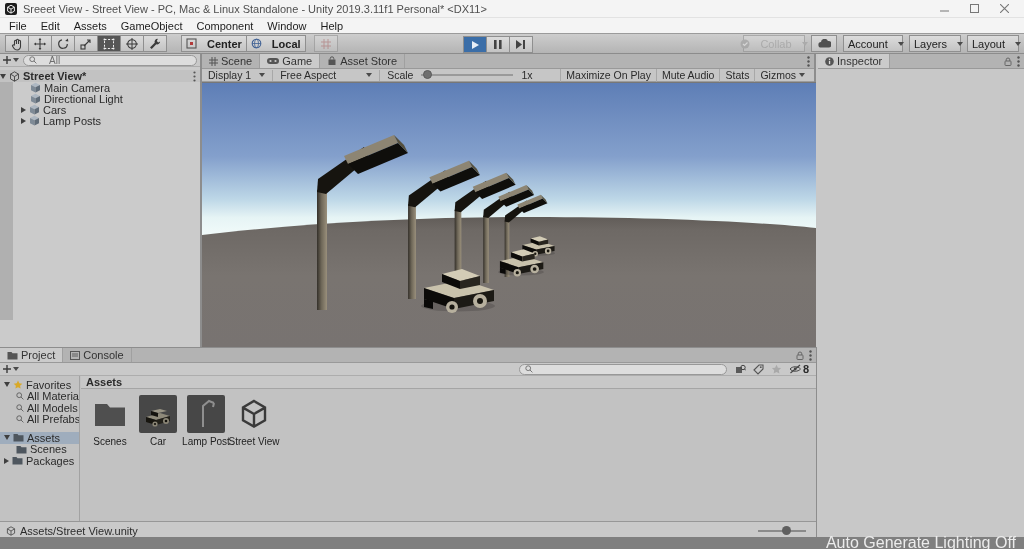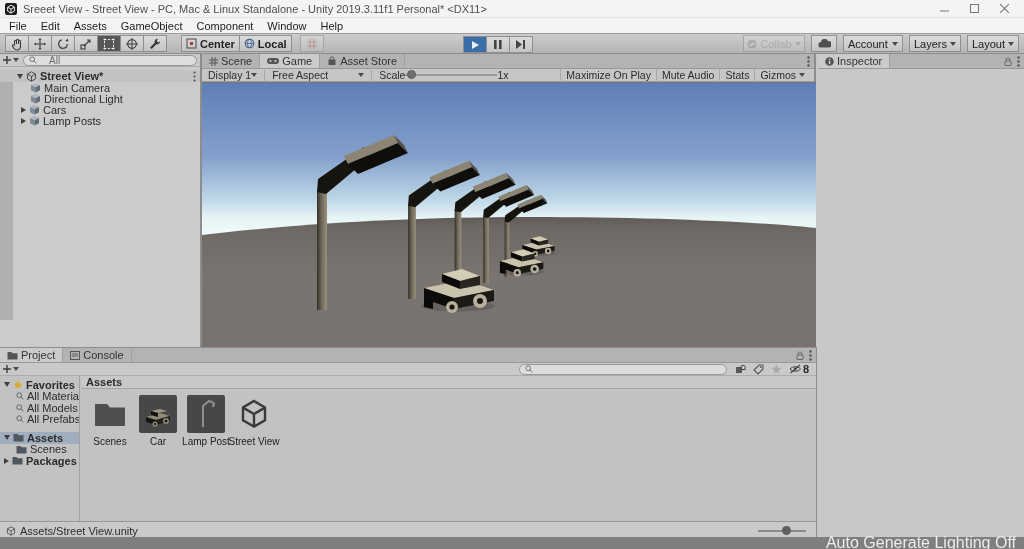--- a/index.html
+++ b/index.html
@@ -17,21 +17,21 @@
   #titlebar .title{font-size:11px;color:#4f4f4f;white-space:nowrap;overflow:hidden}
   .win-controls{margin-left:auto;display:flex}
   .win-btn{width:30px;height:16px;display:flex;align-items:center;justify-content:center}
 
   
   #menubar{left:0;top:18px;width:1024px;height:15px;background:#f4f4f4;display:flex;align-items:center;padding-left:2px}
   .menu-item{padding:0 7px;color:#1d1d1d}
 
   
   #toolbar{left:0;top:33px;width:1024px;height:21px;background:linear-gradient(#cdcdcd,#b4b4b4);border-top:1px solid #9b9b9b;border-bottom:1px solid #8c8c8c;display:flex;align-items:center;padding:0 5px}
-  .tbtn{height:17px;min-width:24px;background:linear-gradient(#dcdcdc,#c3c3c3);border:1px solid #8f8f8f;display:flex;align-items:center;justify-content:center;padding:0 4px;margin-left:-1px;gap:3px}
+  .tbtn{height:17px;min-width:24px;background:linear-gradient(#dcdcdc,#c3c3c3);border:1px solid #8f8f8f;display:flex;align-items:center;justify-content:center;padding:0 4px;margin-left:-1px;gap:10px}
   .tbtn:first-child{margin-left:0}
   .tbtn.pressed{background:#565656}
   .tbtn.play-on{background:#3b6ea8}
   .tbtn.disabled{opacity:.55}
   .tgroup{display:flex}
   .tlabel{font-size:11px;color:#222}
   #play-group{position:absolute;left:463px;top:2px;display:flex}
   #toolbar-right{margin-left:auto;display:flex;gap:7px}
   .collab-txt{color:#9a9a9a}
 
@@ -40,45 +40,45 @@
   .tab{display:flex;align-items:center;gap:3px;padding:0 7px;color:#333;border-right:1px solid #a0a0a0;background:#b3b3b3}
   .tab.active{background:#cbcbcb}
   .strip-right{margin-left:auto;display:flex;align-items:center;gap:5px;padding-right:4px}
   .ptoolbar{height:13px;background:#c9c9c9;border-bottom:1px solid #adadad;display:flex;align-items:center;padding:0 3px;gap:4px}
   .searchpill{height:11px;border:1px solid #989898;border-radius:6px;background:#dddddd;display:flex;align-items:center;gap:12px;padding:0 5px;color:#6e6e6e;font-size:10px}
 
   
   #hierarchy{left:0;top:54px;width:202px;height:293px;background:#cbcbcb;border-right:2px solid #8d8d8d}
   #h-tree{position:relative;height:250px}
   #h-gutter{position:absolute;left:0;top:0;width:13px;height:100%;background:#b0b0b0}
-  .h-row{display:flex;align-items:center;height:11px;gap:3px;position:relative;padding-left:17px}
+  .h-row{display:flex;align-items:center;height:11px;gap:3px;position:relative;}
   .h-row.scene{background:#c2c2c2;height:12px;font-weight:bold}
   .h-row .lbl{white-space:nowrap}
 
   
   #center{left:202px;top:54px;width:614px;height:293px;background:#cbcbcb;border-right:2px solid #8d8d8d}
   #game-toolbar{height:13px;background:#c6c6c6;border-bottom:1px solid #9c9c9c;display:flex;align-items:center;padding:0 4px;gap:5px;font-size:10.5px}
   .gt-sep{width:1px;height:11px;background:#a8a8a8}
-  .gt-item{display:flex;align-items:center;gap:0;padding:0 2px}
+  .gt-item{display:flex;align-items:center;gap:8px;padding:0 2px}
   .gt-right{margin-left:auto;display:flex;align-items:center}
   .gt-btn{padding:0 5px;border-left:1px solid #a8a8a8;height:13px;display:flex;align-items:center;gap:3px}
   #scale-track{width:92px;height:2px;background:#9a9a9a;position:relative}
   #scale-thumb{position:absolute;left:2px;top:-4px;width:9px;height:9px;border-radius:50%;background:#6f6f6f;border:1px solid #5a5a5a}
   #viewport{width:614px;height:264px;border-top:1px solid #777}
 
   
   #inspector{left:818px;top:54px;width:206px;height:483px;background:#1d4ed8}
 
   
   #project{left:0;top:347px;width:817px;height:190px;background:#c2c2c2;border-top:1px solid #8d8d8d;border-right:1px solid #8d8d8d}
   #p-body{position:relative;height:145px}
   #p-tree{position:absolute;left:0;top:0;width:80px;height:100%;border-right:1px solid #a2a2a2;padding-top:3px}
   .p-row{display:flex;align-items:center;height:11.5px;gap:3px;padding-left:4px;white-space:nowrap;overflow:hidden}
   .p-row.sel{background:#9fadbd}
-  .p-row b{font-weight:bold}
+  .p-row b{font-weight:normal}
   #p-content{position:absolute;left:81px;top:0;right:0;height:100%}
   #p-header{height:13px;background:#c8c8c8;border-bottom:1px solid #a5a5a5;display:flex;align-items:center;padding-left:5px;font-weight:bold}
   .grid{display:flex;gap:10px;padding:6px 0 0 10px}
   .cell{width:38px;display:flex;flex-direction:column;align-items:center;gap:3px}
   .tile{width:38px;height:38px;background:#474747;border-radius:2px;display:flex;align-items:center;justify-content:center}
   .tile.flat{background:transparent}
   .cell .clabel{font-size:10px;color:#222;white-space:nowrap}
   #p-crumb{height:18px;background:#c9c9c9;border-top:1px solid #979797;display:flex;align-items:center;gap:4px;padding:0 6px}
   #zoom-track{margin-left:auto;width:48px;height:2px;background:#8a8a8a;position:relative;margin-right:4px}
   #zoom-thumb{position:absolute;left:24px;top:-3.5px;width:9px;height:9px;border-radius:50%;background:#5f5f5f}

